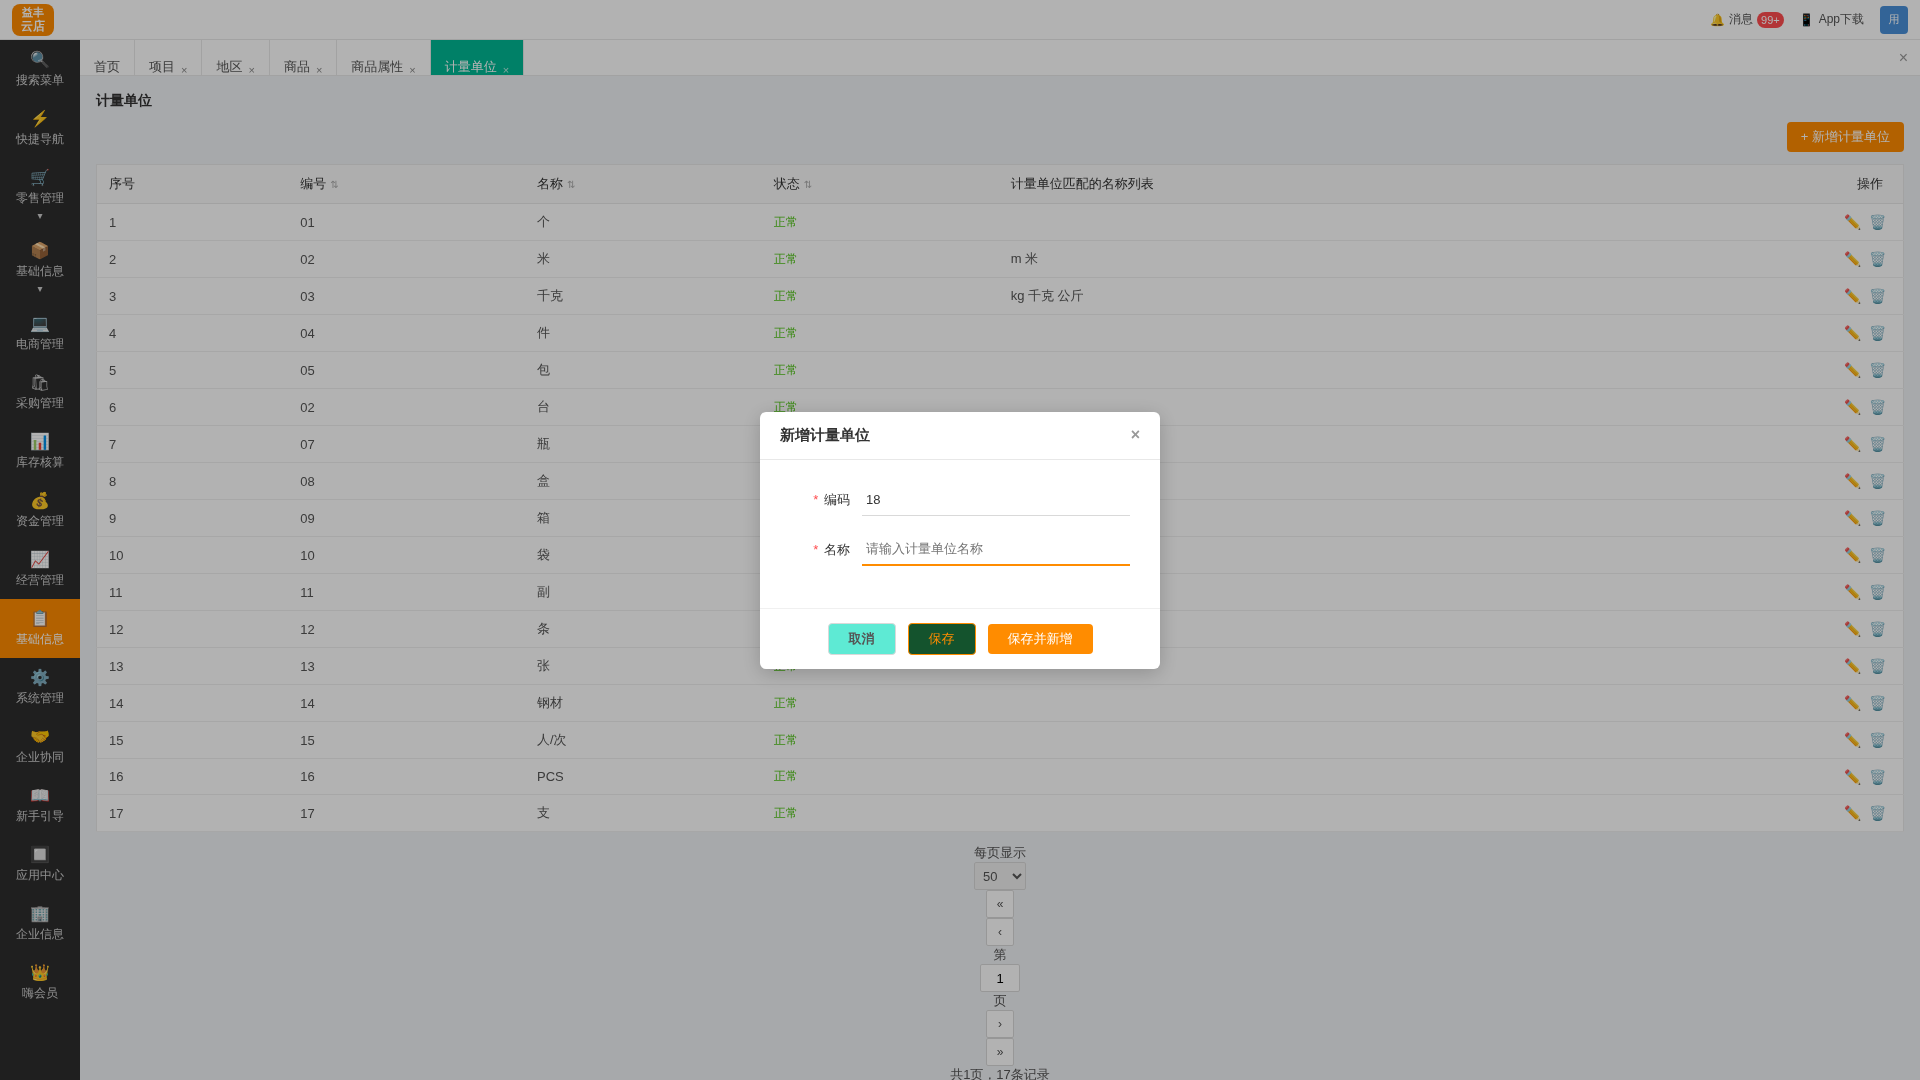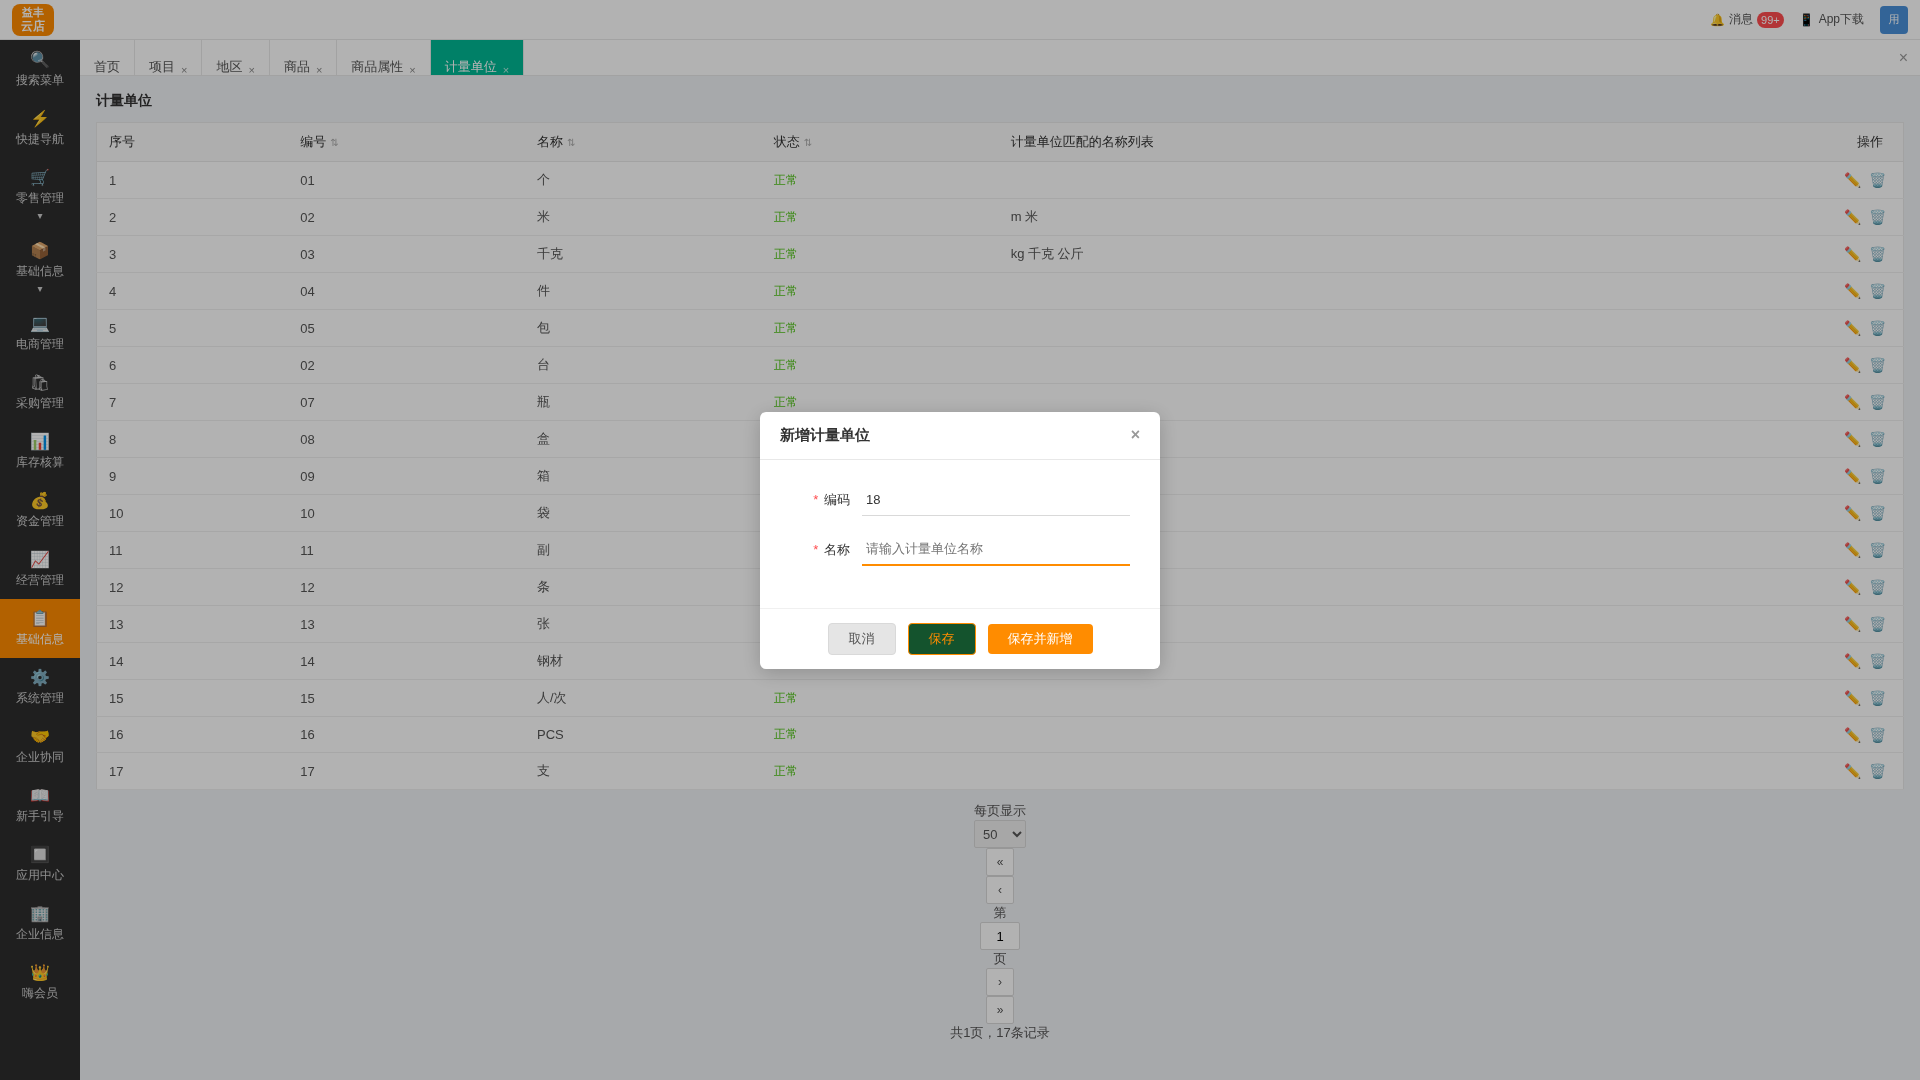--- a/index.html
+++ b/index.html
@@ -340,25 +340,26 @@
       padding: 14px 20px;
       display: flex;
       align-items: center;
       justify-content: center;
       gap: 12px;
       border-top: 1px solid #f0f0f0;
     }
     .btn-cancel {
       padding: 6px 20px;
       border: 1px solid #d9d9d9;
-      background: #e5e5e5;
+      background: #5eead4;
       color: #555;
       border-radius: 4px;
       cursor: pointer;
       font-size: 13px;
+      font-weight: bold;
     }
     .btn-save {
       padding: 6px 20px;
       border: 1px solid #ff8c00;
       background: #14532d;
       color: #ff8c00;
       border-radius: 4px;
       cursor: pointer;
       font-size: 13px;
     }
@@ -496,20 +497,23 @@
       <div class="tab-item active">
         <span>计量单位</span>
         <span class="tab-close">×</span>
       </div>
       <div class="tab-bar-close-all">×</div>
     </div>
 
     <div class="page-content">
       <div class="page-title">计量单位</div>
 
+      <div class="toolbar">
+        <button class="btn-primary">+ 新增计量单位</button>
+      </div>
 
       <table class="data-table">
         <thead>
           <tr>
             <th><span>序号</span></th>
             <th><span>编号</span><span class="sort-icon">⇅</span></th>
             <th><span>名称</span><span class="sort-icon">⇅</span></th>
             <th><span>状态</span><span class="sort-icon">⇅</span></th>
             <th><span>计量单位匹配的名称列表</span></th>
             <th style="text-align:right; padding-right:20px;"><span>操作</span></th>

